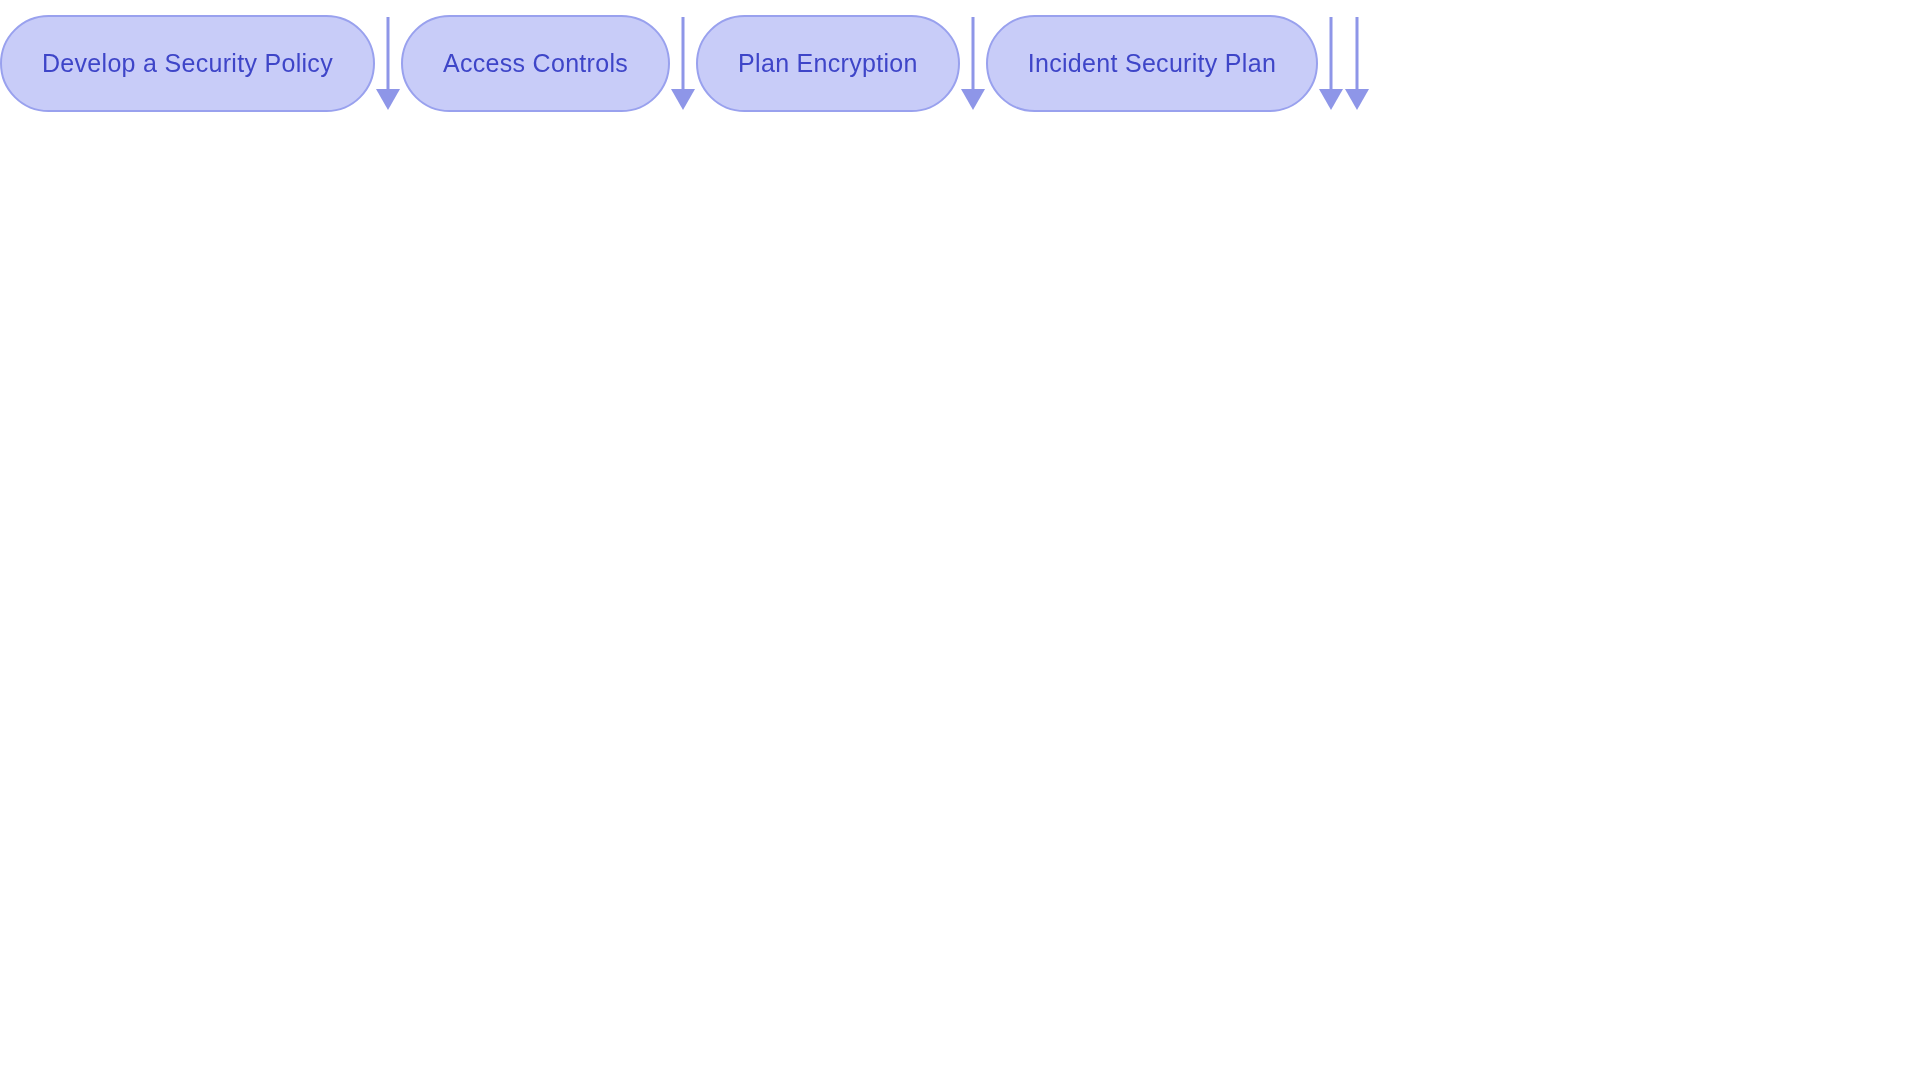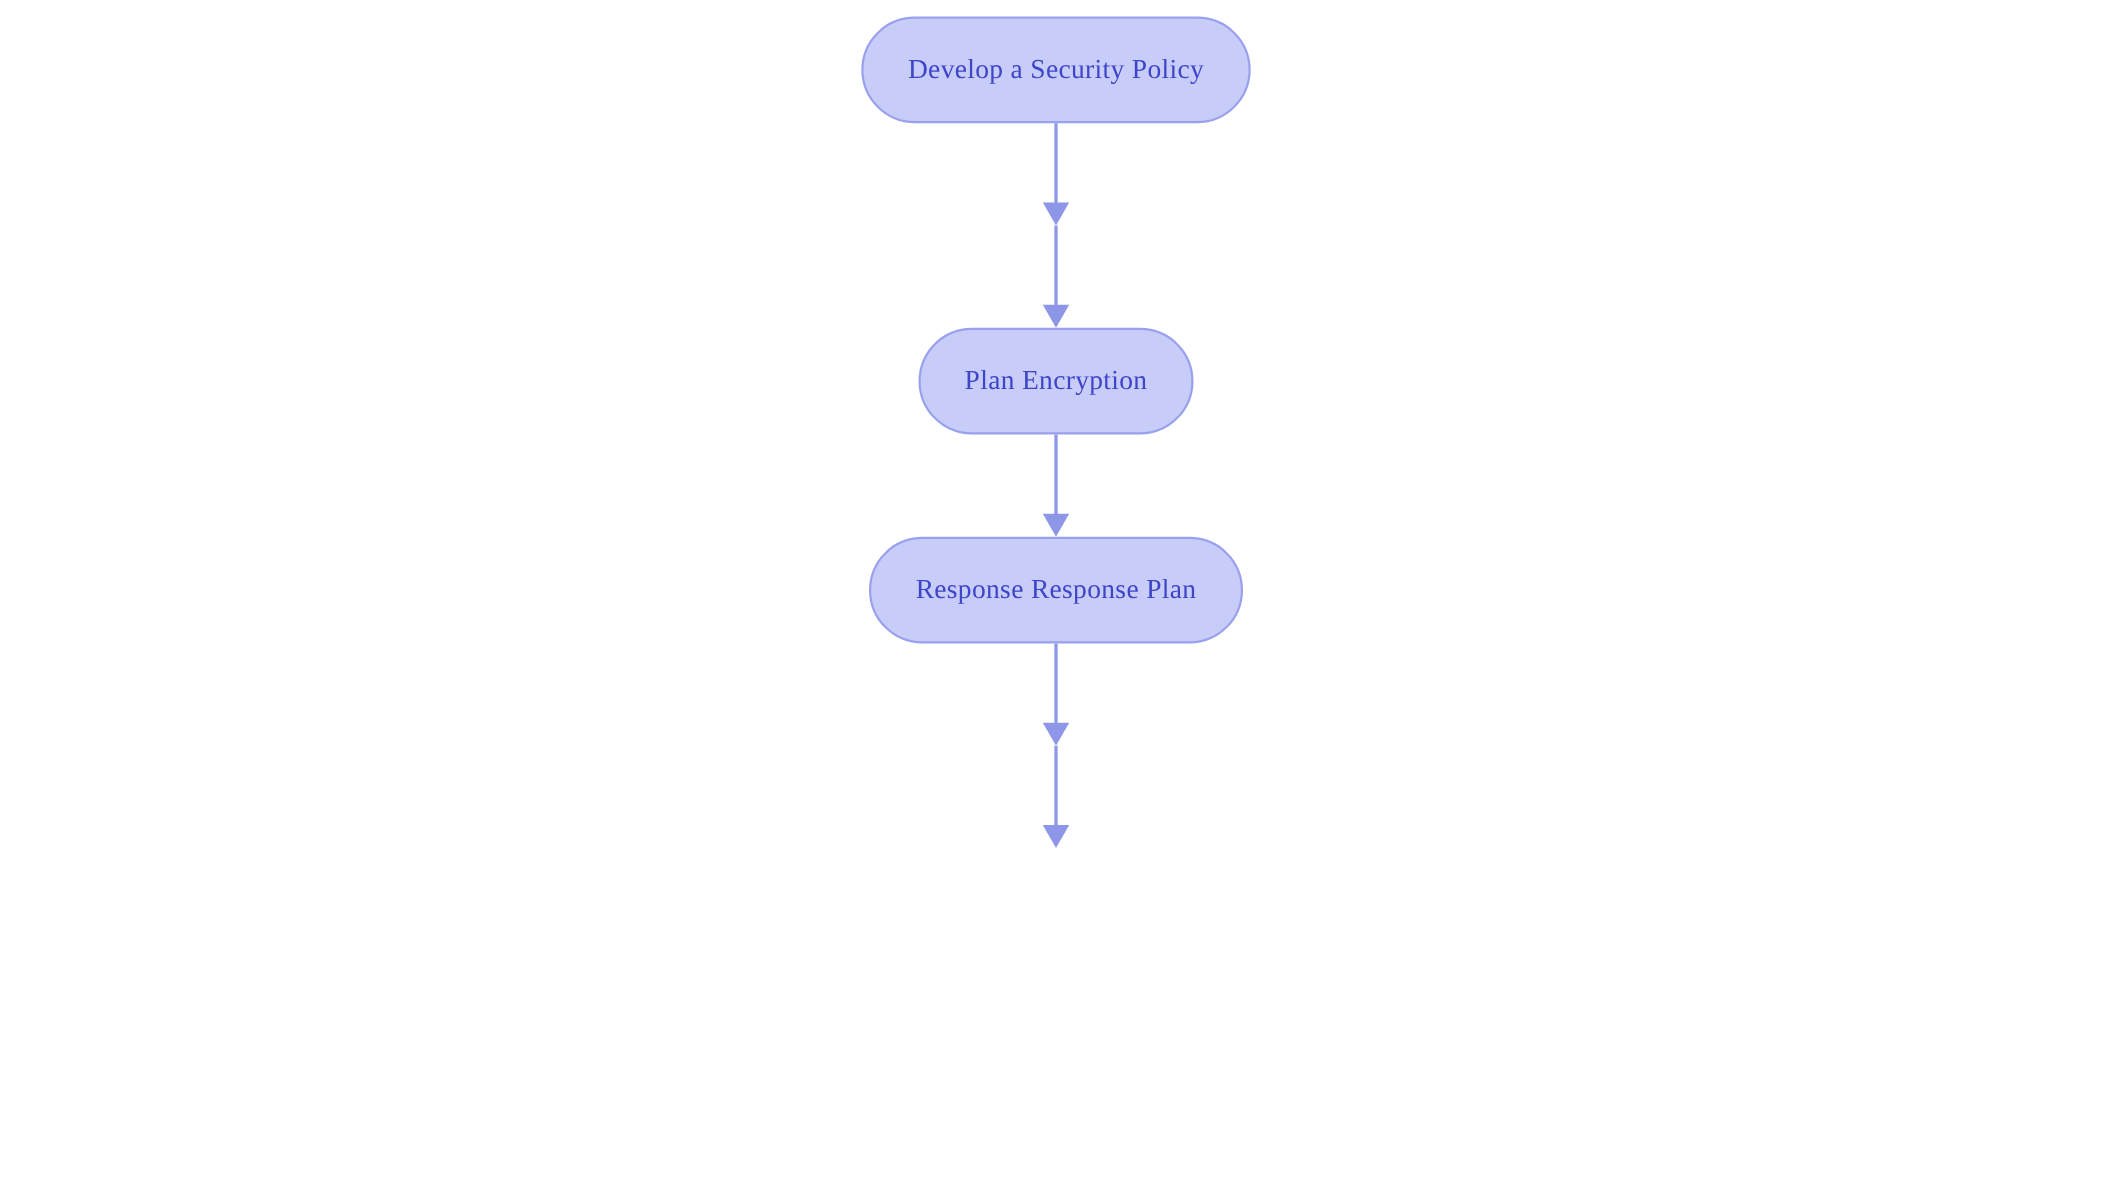--- a/index.html
+++ b/index.html
@@ -25,23 +25,22 @@
     position: relative;
     width: 1920px;
     height: 1083px;
   }
   .flow {
     position: absolute;
     left: 0;
     top: 15px;
     width: 100%;
     display: flex;
-    flex-direction: column;
+    flex-direction: row;
     align-items: center;
-    font-family: Liberation Serif, serif;
   }
   .node {
     height: 97px;
     min-width: 240px;
     padding: 0 40px;
     border-radius: 48.5px;
     background: var(--node-fill);
     border: 2px solid var(--node-border);
     color: var(--node-text);
     display: inline-flex;
@@ -85,31 +84,34 @@
 
 <div class="canvas">
   <div class="flow">
 
     <div class="node">
       <span>Develop a Security Policy</span>
     </div>
 
     <div class="connector"></div>
 
+    <div class="node">
+      <span>Access Controls</span>
+    </div>
 
     <div class="connector"></div>
 
     <div class="node">
       <span>Plan Encryption</span>
     </div>
 
     <div class="connector"></div>
 
     <div class="node">
-      <span>Response Response Plan</span>
+      <span>Incident Security Plan</span>
     </div>
 
     <div class="connector"></div>
 
 
     <div class="connector"></div>
 
 
   </div>
 </div>

